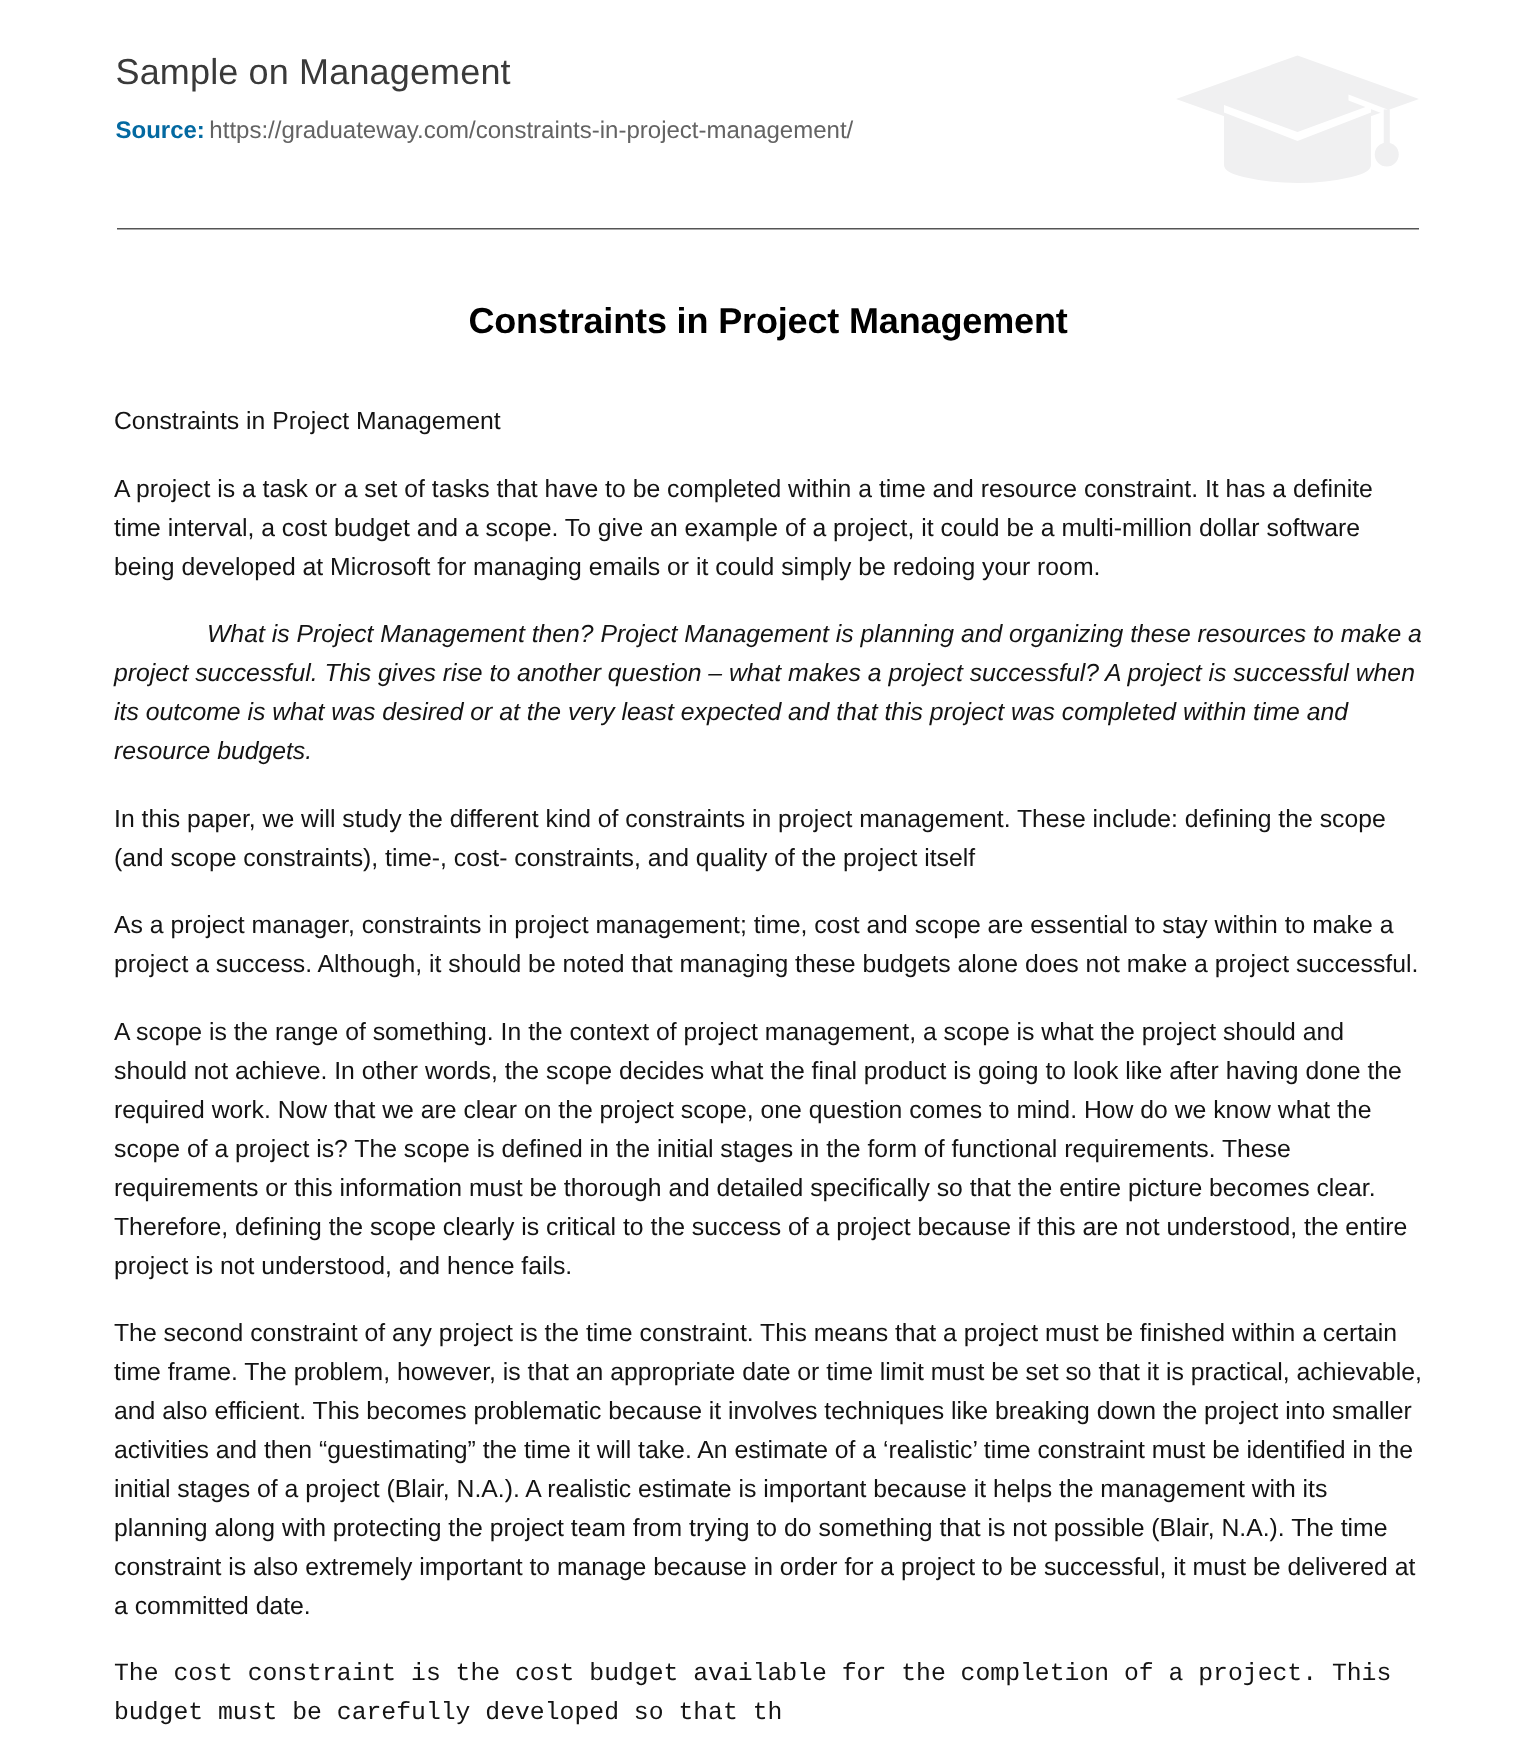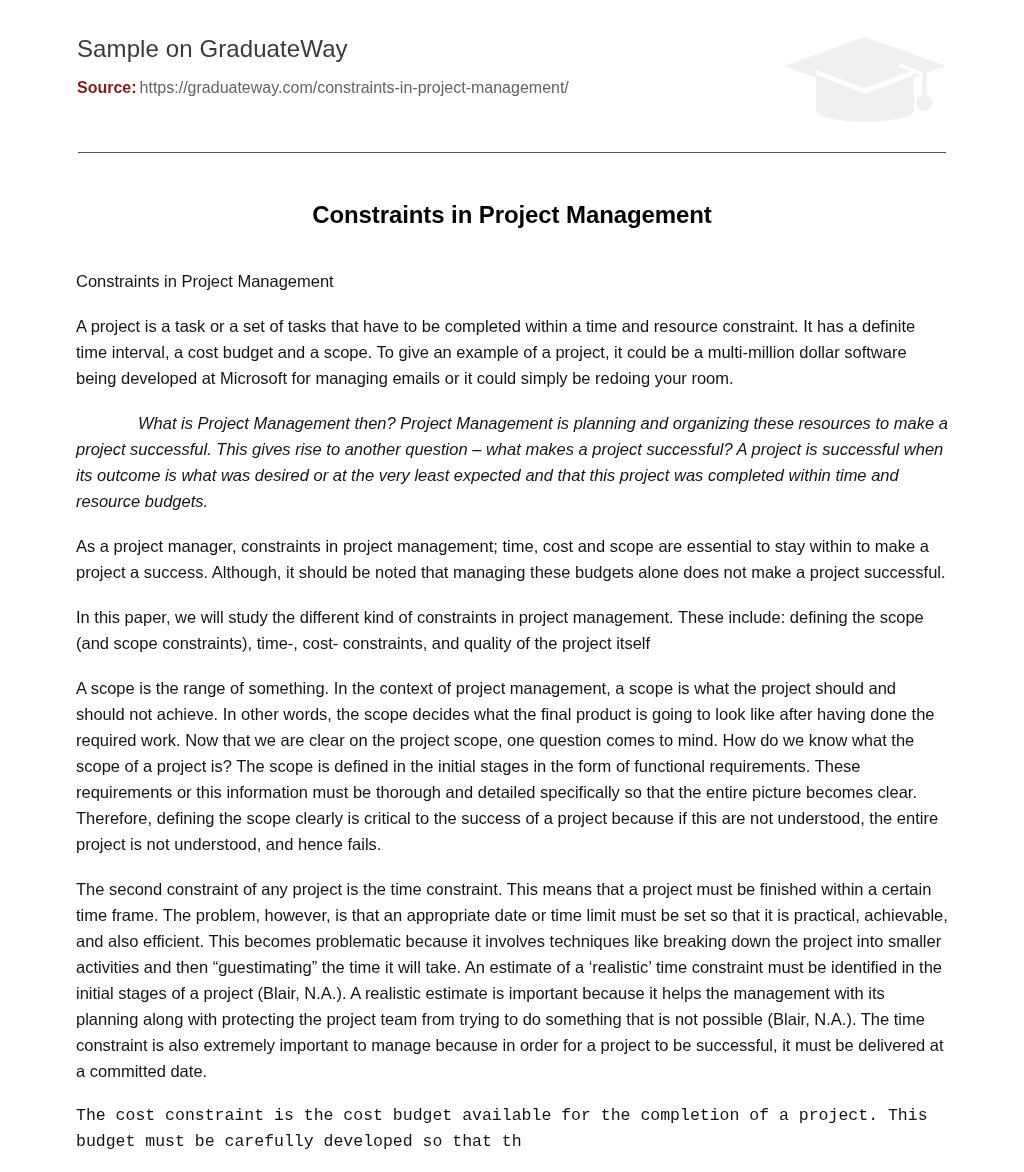--- a/index.html
+++ b/index.html
@@ -40,21 +40,21 @@
     letter-spacing: 0.1px;
     white-space: nowrap;
   }
   .source-line {
     margin-top: 14px;
     font-size: 16px;
     line-height: 20px;
     white-space: nowrap;
   }
   .source-label {
-    color: #7f1d1d;
+    color: #0369a1;
     font-weight: 600;
   }
   .source-url {
     color: #636363;
     font-weight: 400;
     margin-left: 3px;
     text-align: center;
   }
 
   
@@ -117,21 +117,21 @@
     margin-bottom: 12px;
     font-family: Liberation Mono, monospace;
   }
 </style>
 </head>
 <body>
 
 <div class="page">
 
   <div class="header">
-    <div class="site-title">Sample on GraduateWay</div>
+    <div class="site-title">Sample on Management</div>
     <div class="source-line">
       <span class="source-label">Source:</span><span class="source-url">https://graduateway.com/constraints-in-project-management/</span>
     </div>
   </div>
 
   <div class="logo">
     <svg viewBox="0 0 165 90" xmlns="http://www.w3.org/2000/svg" aria-hidden="true">
 
       <path d="M33 40 L33 77 Q33 82 46 85 Q63 89 82 89 Q101 89 118 85 Q131 82 131 77 L131 40 Z" fill="#f0f0f1"></path>
 
@@ -146,20 +146,20 @@
   </div>
 
   <div class="divider"></div>
 
   <div class="doc-title">Constraints in Project Management</div>
 
   <div class="body-copy">
     <p>Constraints in Project Management</p>
     <p>A project is a task or a set of tasks that have to be completed within a time and resource constraint. It has a definite time interval, a cost budget and a scope. To give an example of a project, it could be a multi-million dollar software being developed at Microsoft for managing emails or it could simply be redoing your room.</p>
     <p class="indented">What is Project Management then? Project Management is planning and organizing these resources to make a project successful. This gives rise to another question – what makes a project successful? A project is successful when its outcome is what was desired or at the very least expected and that this project was completed within time and resource budgets.</p>
+    <p>In this paper, we will study the different kind of constraints in project management. These include: defining the scope (and scope constraints), time-, cost- constraints, and quality of the project itself</p>
     <p>As a project manager, constraints in project management; time, cost and scope are essential to stay within to make a project a success. Although, it should be noted that managing these budgets alone does not make a project successful.</p>
-    <p>In this paper, we will study the different kind of constraints in project management. These include: defining the scope (and scope constraints), time-, cost- constraints, and quality of the project itself</p>
     <p>A scope is the range of something. In the context of project management, a scope is what the project should and should not achieve. In other words, the scope decides what the final product is going to look like after having done the required work. Now that we are clear on the project scope, one question comes to mind. How do we know what the scope of a project is? The scope is defined in the initial stages in the form of functional requirements. These requirements or this information must be thorough and detailed specifically so that the entire picture becomes clear. Therefore, defining the scope clearly is critical to the success of a project because if this are not understood, the entire project is not understood, and hence fails.</p>
     <p>The second constraint of any project is the time constraint. This means that a project must be finished within a certain time frame. The problem, however, is that an appropriate date or time limit must be set so that it is practical, achievable, and also efficient. This becomes problematic because it involves techniques like breaking down the project into smaller activities and then “guestimating” the time it will take. An estimate of a ‘realistic’ time constraint must be identified in the initial stages of a project (Blair, N.A.). A realistic estimate is important because it helps the management with its planning along with protecting the project team from trying to do something that is not possible (Blair, N.A.). The time constraint is also extremely important to manage because in order for a project to be successful, it must be delivered at a committed date.</p>
     <p class="last">The cost constraint is the cost budget available for the completion of a project. This budget must be carefully developed so that th</p>
   </div>
 
 </div>
 
 </body></html>

